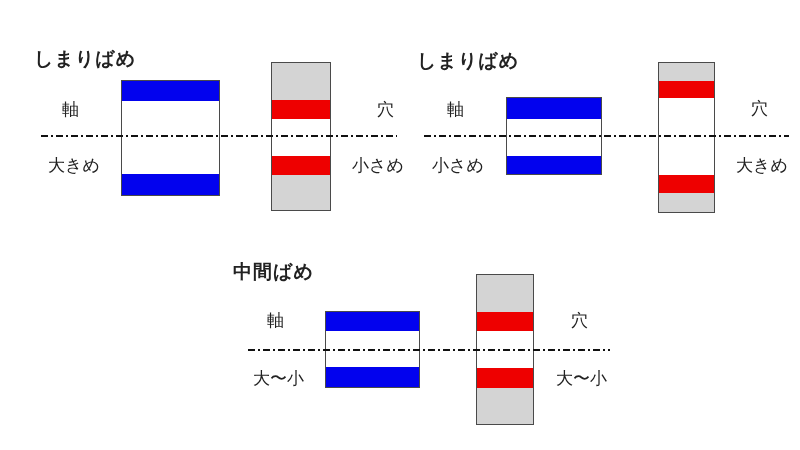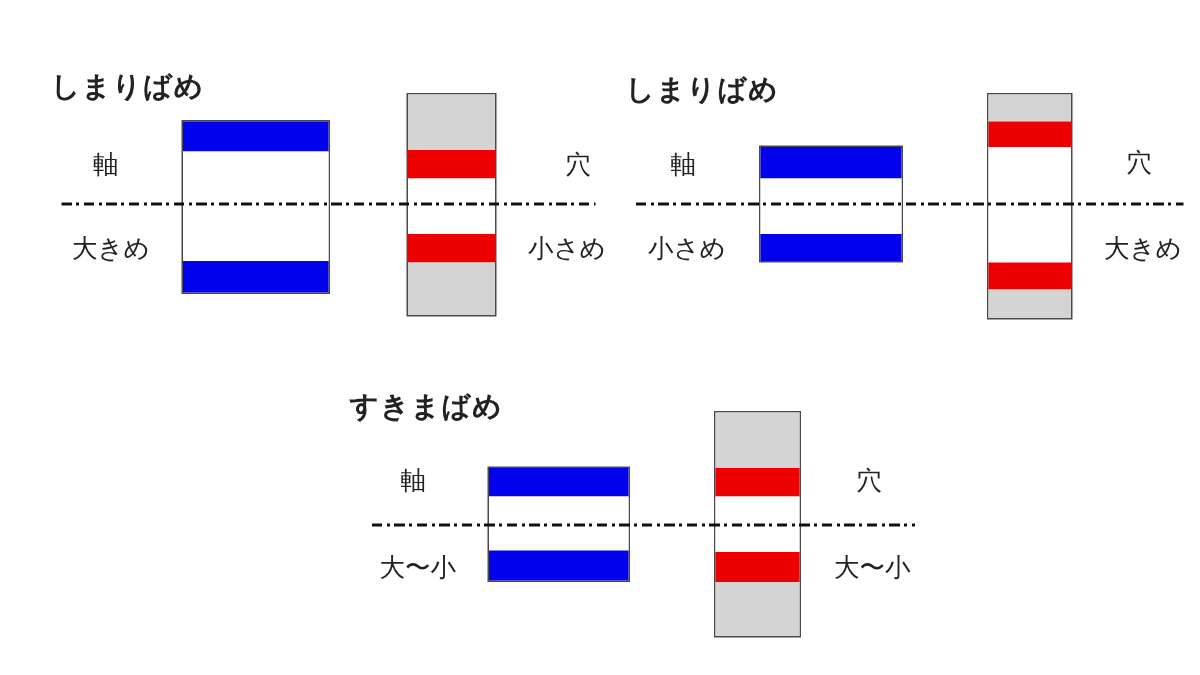--- a/index.html
+++ b/index.html
@@ -98,21 +98,21 @@
   </div>
   <div class="part-rect d2-hole">
     <div class="band gray" style="height:18px"></div>
     <div class="band red" style="height:17px"></div>
     <div class="band white"></div>
     <div class="band red" style="height:18px"></div>
     <div class="band gray" style="height:19px"></div>
   </div>
   <div class="centerline d2-line"></div>
 
-  <div class="fit-title d3-title">すきまばめ</div>
+  <div class="fit-title d3-title">中間ばめ</div>
   <div class="fit-label d3-shaft-label">軸</div>
   <div class="fit-label d3-shaft-size">大〜小</div>
   <div class="fit-label d3-hole-label">穴</div>
   <div class="fit-label d3-hole-size">大〜小</div>
   <div class="part-rect d3-shaft">
     <div class="band blue" style="height:19px"></div>
     <div class="band white"></div>
     <div class="band blue" style="height:20px"></div>
   </div>
   <div class="part-rect d3-hole">

